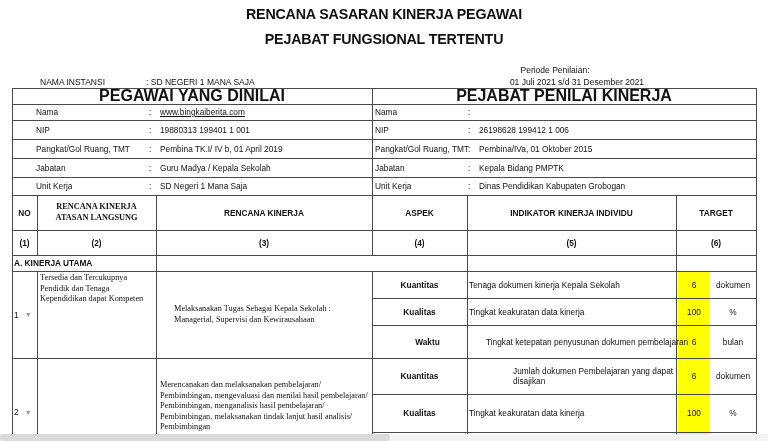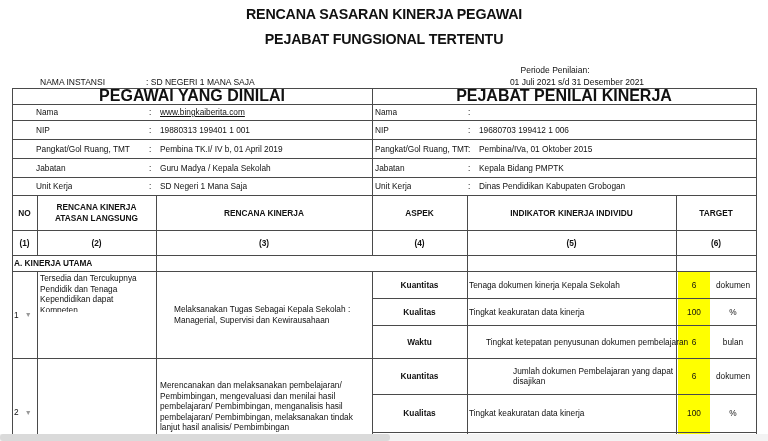--- a/index.html
+++ b/index.html
@@ -20,21 +20,21 @@
   .hline, .vline { position:absolute; background:#4a4a4a; }
   .hline { height:1px; }
   .vline { width:1px; }
   .cell { position:absolute; display:flex; align-items:center; box-sizing:border-box; font-size:8.3px; color:#111; overflow:hidden; }
   .center { justify-content:center; text-align:center; }
   .bold { font-weight:bold; }
   .sec-head { font-weight:bold; font-size:16px; justify-content:center; }
   .yellow { position:absolute; background:#ffff00; }
   .link { text-decoration:underline; }
   .dd { color:#999; font-size:7px; margin-left:6px; }
-  .wrap { white-space:normal; line-height:10.5px; }
+  .wrap { white-space:normal; line-height:10.5px;font-family:Liberation Serif, serif; }
   .scrollbar-track { position:absolute; left:0; top:434px; width:768px; height:7px; background:#f3f3f3; }
   .scrollbar-thumb { position:absolute; left:0; top:434px; width:390px; height:7px; background:#dadada; border-radius:3px; }
 </style>
 </head>
 <body>
 
 <div class="title t1">RENCANA SASARAN KINERJA PEGAWAI</div>
 <div class="title t2">PEJABAT FUNGSIONAL TERTENTU</div>
 
 <div class="abs small-bold" style="left:40px;top:77px;">NAMA INSTANSI</div>
@@ -95,21 +95,21 @@
 <div class="cell" style="left:36px;top:177px;height:18px;">Unit Kerja</div>
 <div class="cell" style="left:149px;top:177px;height:18px;">:</div>
 <div class="cell" style="left:160px;top:177px;height:18px;">SD Negeri 1 Mana Saja</div>
 
 <div class="cell" style="left:375px;top:104px;height:16px;">Nama</div>
 <div class="cell" style="left:468px;top:104px;height:16px;">:</div>
 <div class="cell" style="left:479px;top:104px;height:16px;"></div>
 
 <div class="cell" style="left:375px;top:120px;height:19px;">NIP</div>
 <div class="cell" style="left:468px;top:120px;height:19px;">:</div>
-<div class="cell" style="left:479px;top:120px;height:19px;">19680703 199412 1 006</div>
+<div class="cell" style="left:479px;top:120px;height:19px;">26198628 199412 1 006</div>
 
 <div class="cell" style="left:375px;top:139px;height:19px;">Pangkat/Gol Ruang, TMT</div>
 <div class="cell" style="left:468px;top:139px;height:19px;">:</div>
 <div class="cell" style="left:479px;top:139px;height:19px;">Pembina/IVa, 01 Oktober 2015</div>
 
 <div class="cell" style="left:375px;top:158px;height:19px;">Jabatan</div>
 <div class="cell" style="left:468px;top:158px;height:19px;">:</div>
 <div class="cell" style="left:479px;top:158px;height:19px;">Kepala Bidang PMPTK</div>
 
 <div class="cell" style="left:375px;top:177px;height:18px;">Unit Kerja</div>
@@ -142,21 +142,21 @@
 <div class="cell center bold" style="left:372px;top:271px;width:95px;height:27px;">Kuantitas</div>
 <div class="cell" style="left:469px;top:271px;width:207px;height:27px;">Tenaga dokumen kinerja Kepala Sekolah</div>
 <div class="cell center" style="left:678px;top:271px;width:32px;height:27px;">6</div>
 <div class="cell center" style="left:710px;top:271px;width:46px;height:27px;">dokumen</div>
 
 <div class="cell center bold" style="left:372px;top:298px;width:95px;height:27px;">Kualitas</div>
 <div class="cell" style="left:469px;top:298px;width:207px;height:27px;">Tingkat keakuratan data kinerja</div>
 <div class="cell center" style="left:678px;top:298px;width:32px;height:27px;">100</div>
 <div class="cell center" style="left:710px;top:298px;width:46px;height:27px;">%</div>
 
-<div class="cell center bold" style="left:372px;top:325px;width:95px;height:33px;">Waktu</div>
+<div class="cell center bold" style="left:380px;top:325px;width:95px;height:33px;">Waktu</div>
 <div class="cell" style="left:486px;top:325px;width:207px;height:33px;">Tingkat ketepatan penyusunan dokumen pembelajaran</div>
 <div class="cell center" style="left:678px;top:325px;width:32px;height:33px;">6</div>
 <div class="cell center" style="left:710px;top:325px;width:46px;height:33px;">bulan</div>
 
 <div class="cell" style="left:14px;top:358px;width:23px;height:74px;padding-top:34px;">
   <span>2</span>
     <span class="dd">▼</span>
 </div>
 <div class="cell wrap" style="left:38px;top:359px;width:117px;height:74px;"></div>
 <div class="cell wrap" style="left:158px;top:380px;width:212px;height:54px;align-items:flex-start;padding:0 2px;">Merencanakan dan melaksanakan pembelajaran/ Pembimbingan, mengevaluasi dan menilai hasil pembelajaran/ Pembimbingan, menganalisis hasil pembelajaran/ Pembimbingan, melaksanakan tindak lanjut hasil analisis/ Pembimbingan</div>

